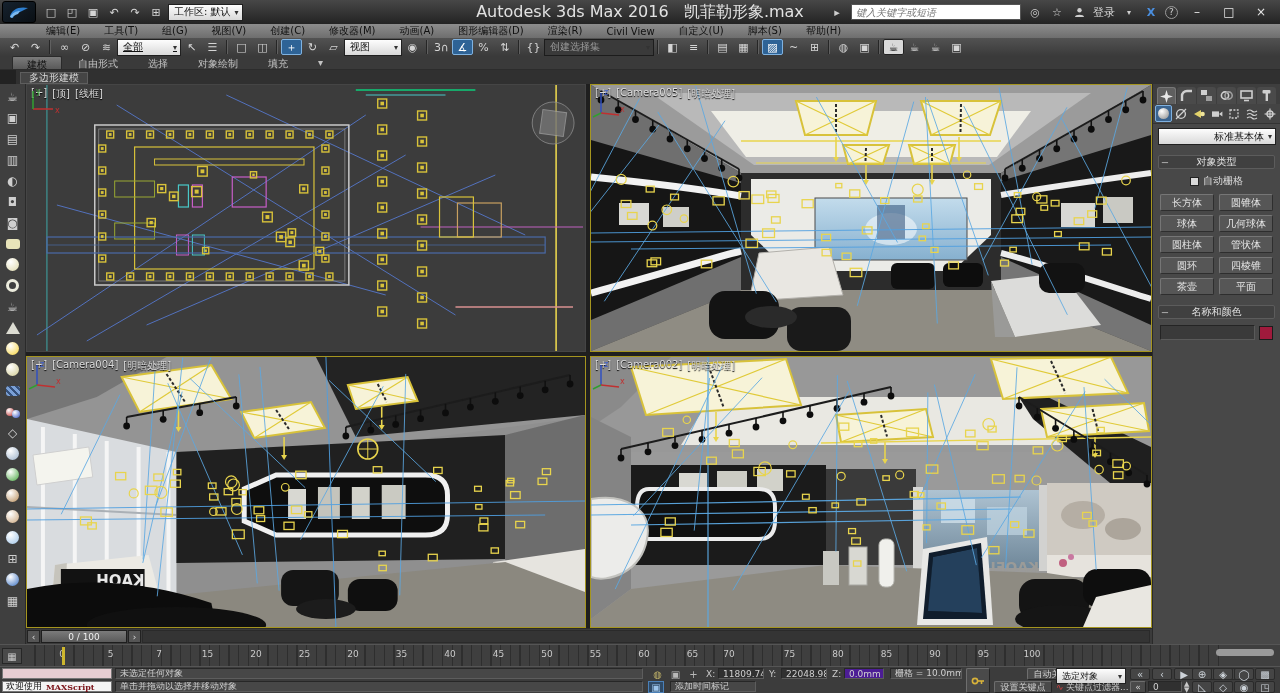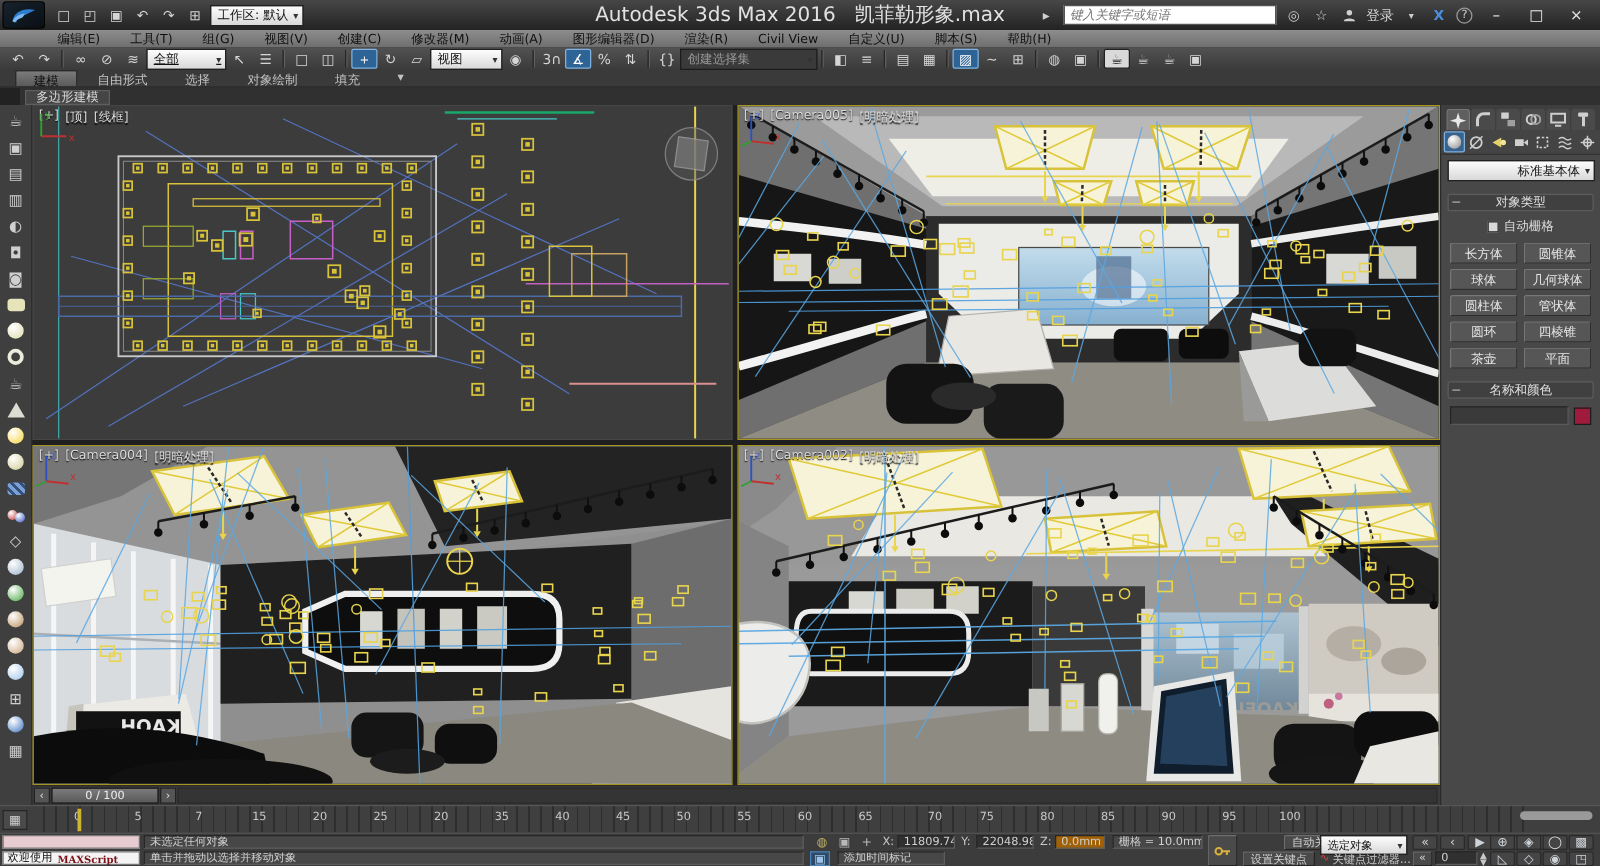--- a/index.html
+++ b/index.html
@@ -1208,21 +1208,21 @@
       <span class="tick-label" style="left: 230px;">20</span>
       <span class="tick-label" style="left: 278.5px;">25</span>
       <span class="tick-label" style="left: 327px;">20</span>
       <span class="tick-label" style="left: 375.5px;">35</span>
       <span class="tick-label" style="left: 424px;">40</span>
       <span class="tick-label" style="left: 472.5px;">45</span>
       <span class="tick-label" style="left: 521px;">50</span>
       <span class="tick-label" style="left: 569.5px;">55</span>
       <span class="tick-label" style="left: 618px;">60</span>
       <span class="tick-label" style="left: 666.5px;">65</span>
-      <span class="tick-label" style="left: 722px;">70</span>
+      <span class="tick-label" style="left: 703px;">70</span>
       <span class="tick-label" style="left: 763.5px;">75</span>
       <span class="tick-label" style="left: 812px;">80</span>
       <span class="tick-label" style="left: 860.5px;">85</span>
       <span class="tick-label" style="left: 909px;">90</span>
       <span class="tick-label" style="left: 957.5px;">95</span>
       <span class="tick-label" style="left: 1006px;">100</span>
     </div>
   <span id="tb-zero"></span>
   <span id="tb-scroll"></span>
 </div>
@@ -1238,21 +1238,21 @@
 
   <span class="sicon" style="left:650px;top:1px">◍</span>
   <span class="sicon" style="left:668px;top:1px;color:#b8b8b8">▣</span>
   <span class="sicon" style="left:686px;top:1px;color:#b8b8b8">+</span>
 
   <span class="slabel" style="left:706px;top:1px">X:</span>
   <span class="sfield" style="left:718px;top:1px;width:46px;background:#303030">11809.744</span>
   <span class="slabel" style="left:769px;top:1px">Y:</span>
   <span class="sfield" style="left:781px;top:1px;width:46px;background:#303030">22048.982</span>
   <span class="slabel" style="left:832px;top:1px">Z:</span>
-  <span class="sfield" style="left:844px;top:1px;width:40px;background:#a16207">0.0mm</span>
+  <span class="sfield" style="left:844px;top:1px;width:40px;background:#4c1d95">0.0mm</span>
 
   <span class="sfield" style="left:890px;top:1px;width:72px">栅格 = 10.0mm</span>
 
   <span class="sbtn" style="left:966px;top:1px;width:24px;height:25px">
     <svg width="14" height="14" viewBox="0 0 14 14">
         <circle cx="4" cy="7" r="2.6" fill="none" stroke="#d8b23a" stroke-width="1.6"></circle>
         <line x1="6.6" y1="7" x2="13" y2="7" stroke="#d8b23a" stroke-width="1.6"></line>
         <line x1="10.5" y1="7" x2="10.5" y2="10" stroke="#d8b23a" stroke-width="1.6"></line>
       </svg>
   </span>

